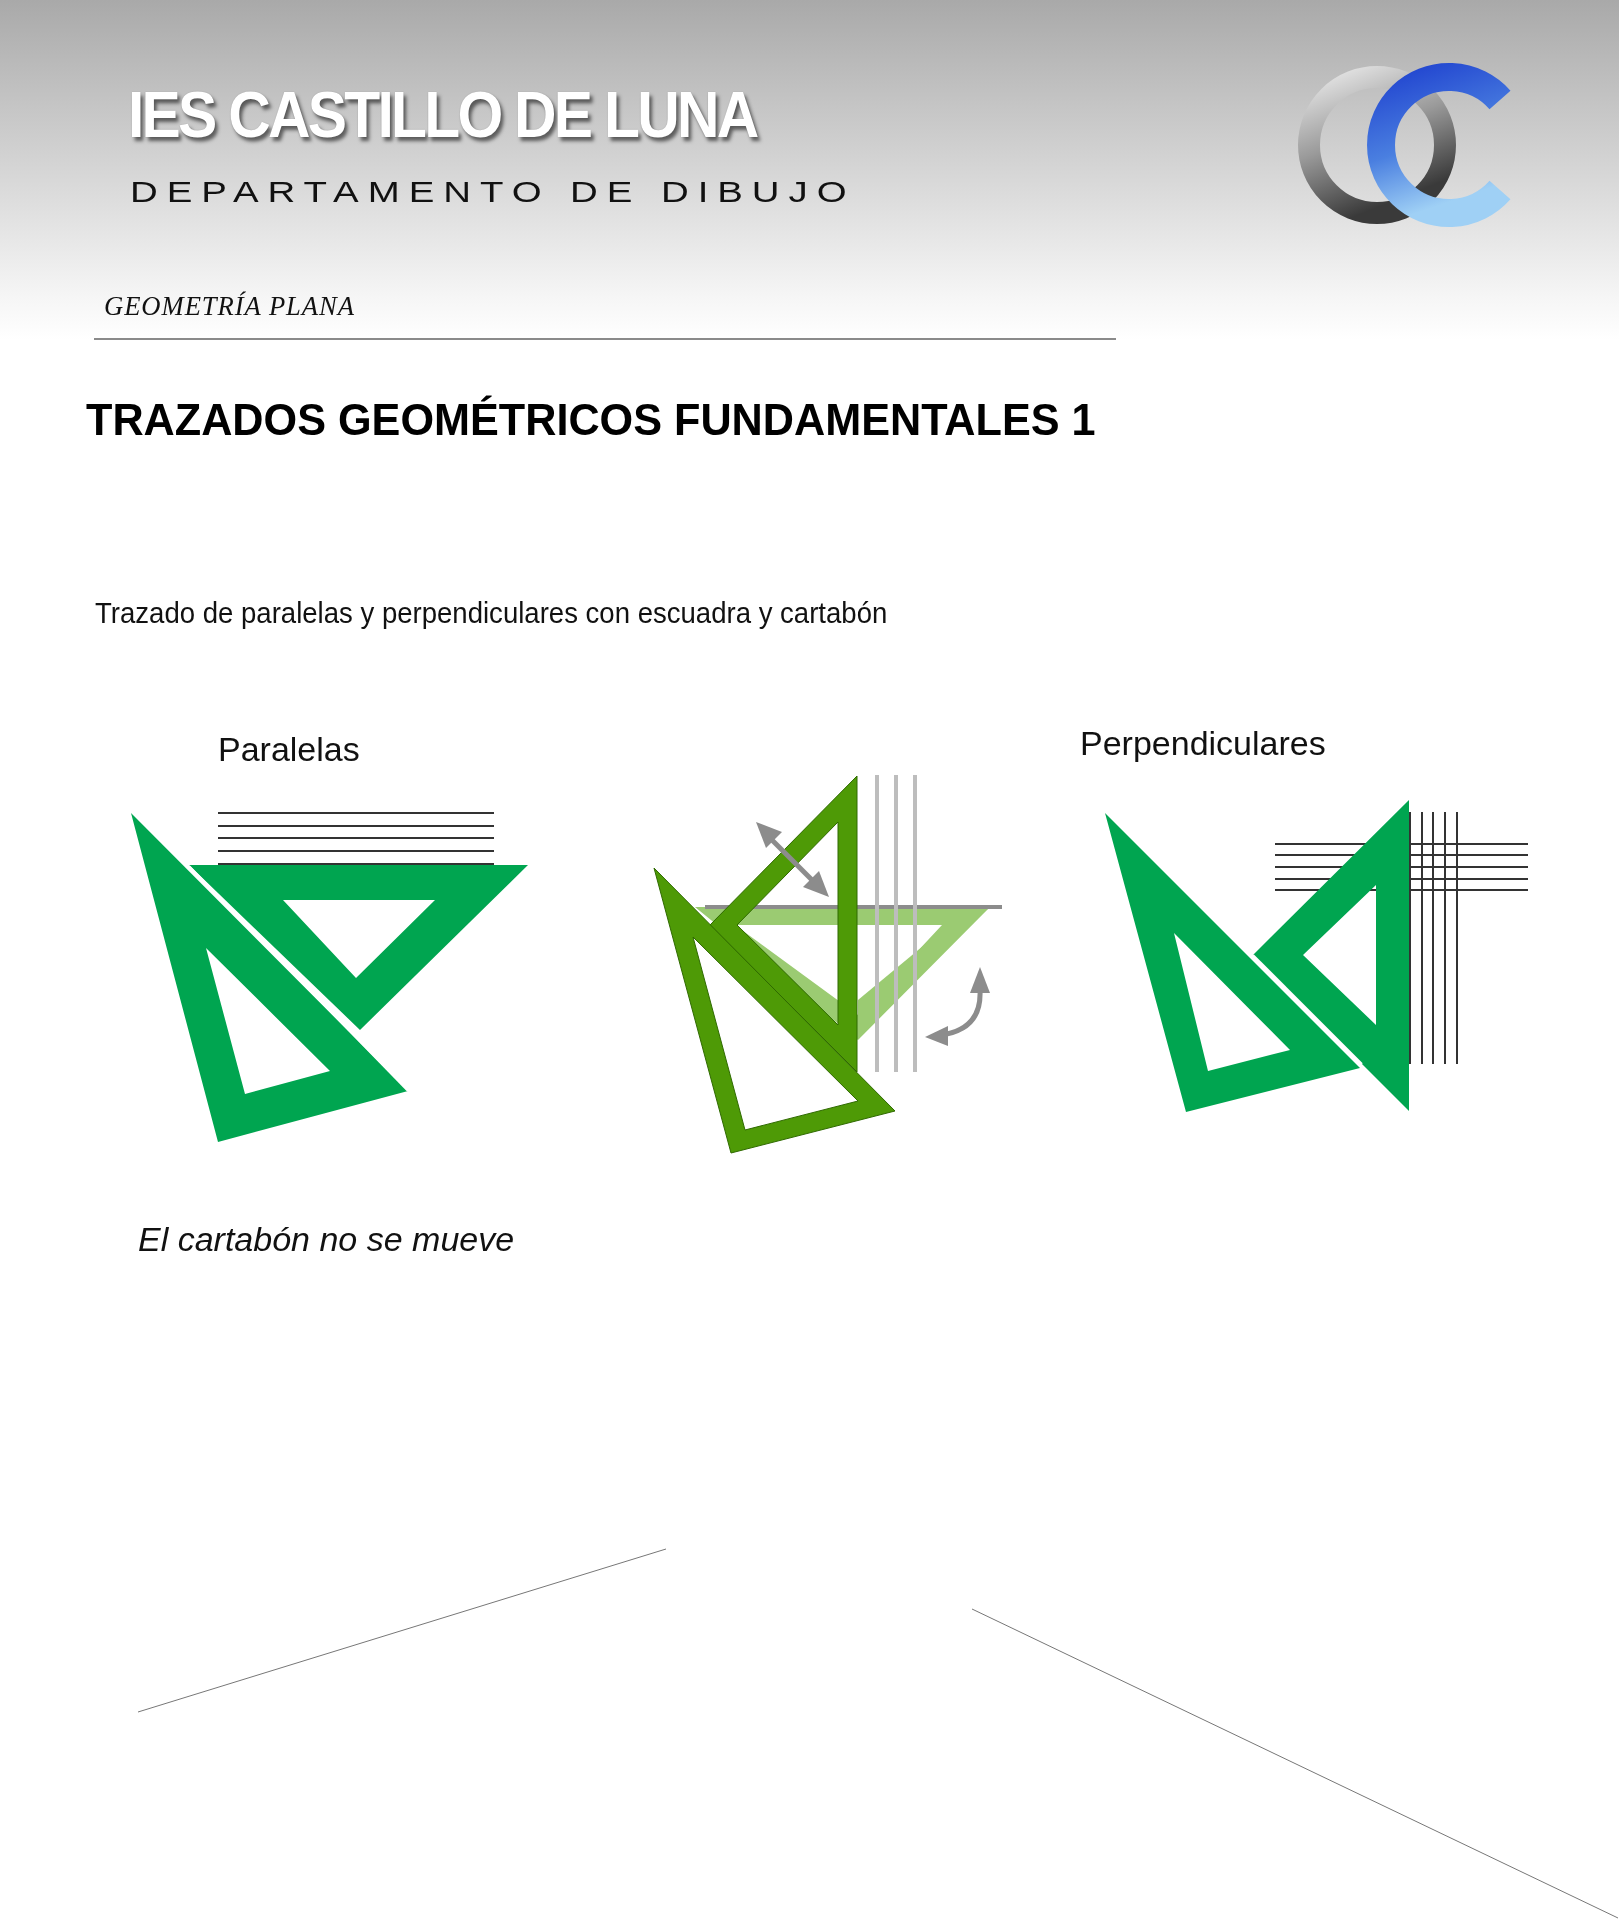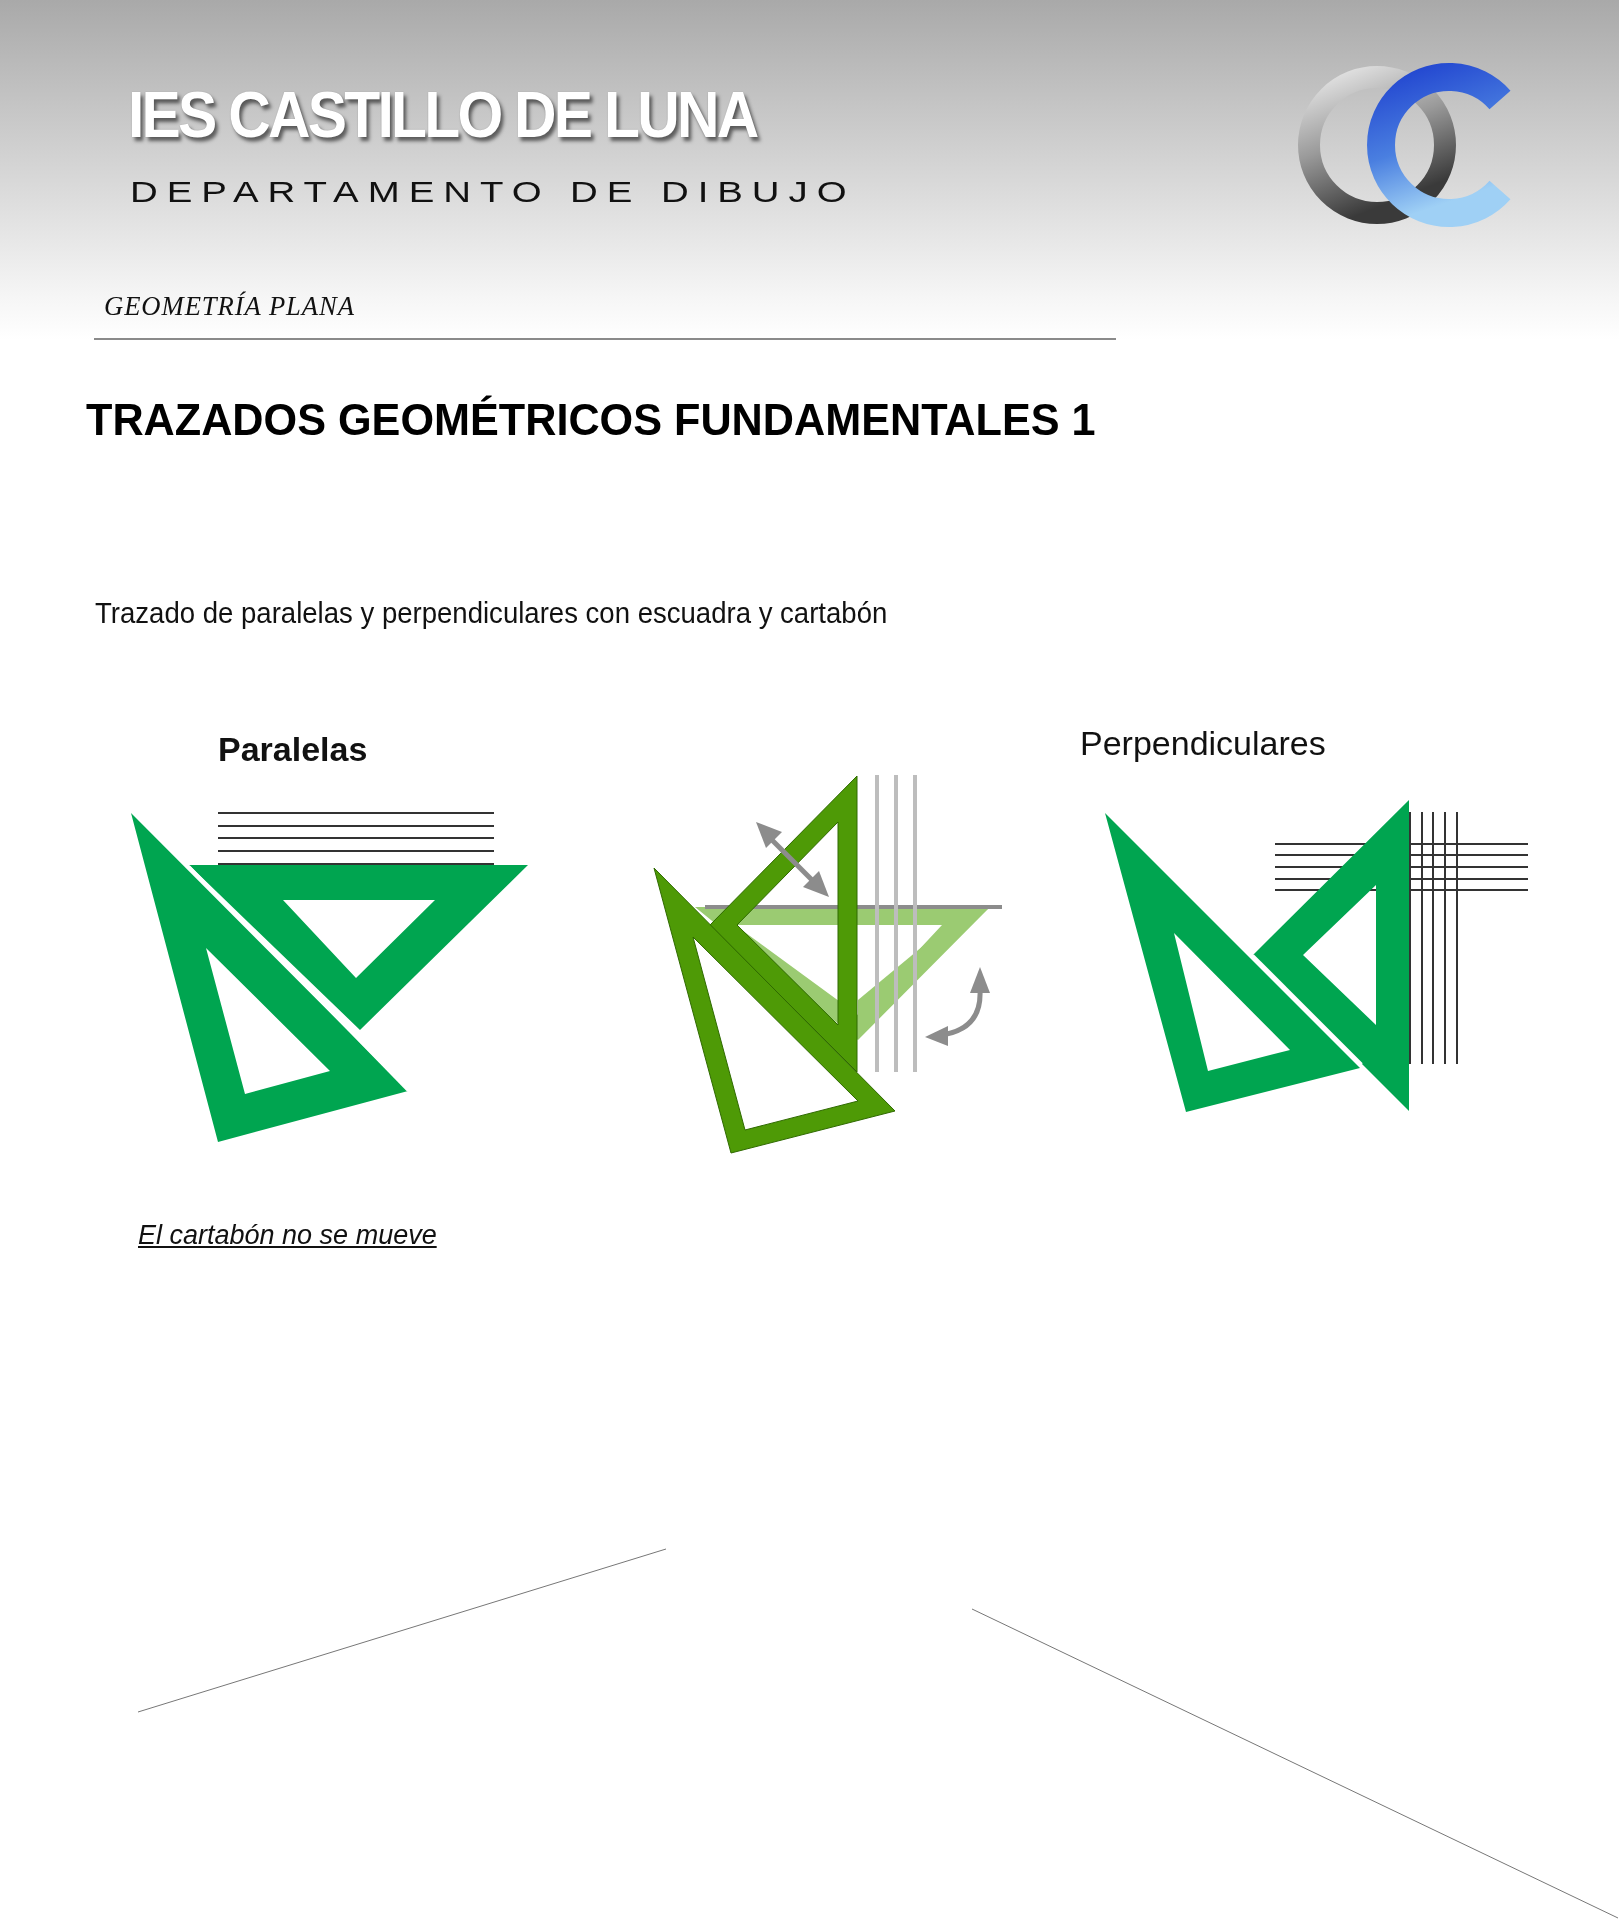--- a/index.html
+++ b/index.html
@@ -8,23 +8,23 @@
     background:linear-gradient(to bottom, #a9a9a9 0%, #c4c4c4 30%, #dedede 60%, #f6f6f6 88%, #ffffff 100%); }
   .school-name { position:absolute; left:128px; top:78px; font-family:"Liberation Sans", sans-serif; font-weight:bold; font-size:64px; letter-spacing:-3px; color:#ffffff;
     transform:scaleX(0.92); transform-origin:left;
     text-shadow: 3px 4px 4px rgba(0,0,0,0.55), 0 0 1px #888; }
   .dept-name { position:absolute; left:130px; top:175px; font-size:30px; letter-spacing:7px; color:#111; transform:scaleX(1.28); transform-origin:left; }
   .section-tag { position:absolute; left:104px; top:290px; font-family:"Liberation Serif", serif; font-style:italic; font-size:28px; color:#111; letter-spacing:1px; transform:scaleX(0.95); transform-origin:left; }
   .section-rule { position:absolute; left:94px; top:338px; width:1022px; height:2px; background:#8a8a8a; }
   .logo { position:absolute; left:1295px; top:55px; width:230px; height:180px; }
   .main-title { position:absolute; left:86px; top:394px; font-size:45px; font-weight:bold; color:#000; letter-spacing:0px; transform:scaleX(0.96); transform-origin:left; white-space:nowrap; }
   .subtitle { position:absolute; left:95px; top:597px; font-size:29px; color:#111; transform:scaleX(0.95); transform-origin:left; white-space:nowrap;}
-  .lbl-paralelas { position:absolute; left:218px; top:730px; font-size:34px; color:#111;font-weight:bold; }
+  .lbl-paralelas { position:absolute; left:218px; top:730px; font-size:34px; color:#111; }
   .lbl-perp { position:absolute; left:1080px; top:724px; font-size:34px; color:#111; }
-  .note { position:absolute; left:138px; top:1220px; font-size:27px; font-style:italic; color:#111;text-decoration:underline; }
+  .note { position:absolute; left:138px; top:1220px; font-size:34px; font-style:italic; color:#111; }
   svg.fig { position:absolute; left:0; top:0; }
 </style>
 </head>
 <body>
 
 <div class="header-bg"></div>
 
 <div class="school-name">IES CASTILLO DE LUNA</div>
 <div class="dept-name">DEPARTAMENTO DE DIBUJO</div>
 <div class="section-tag">GEOMETRÍA PLANA</div>

